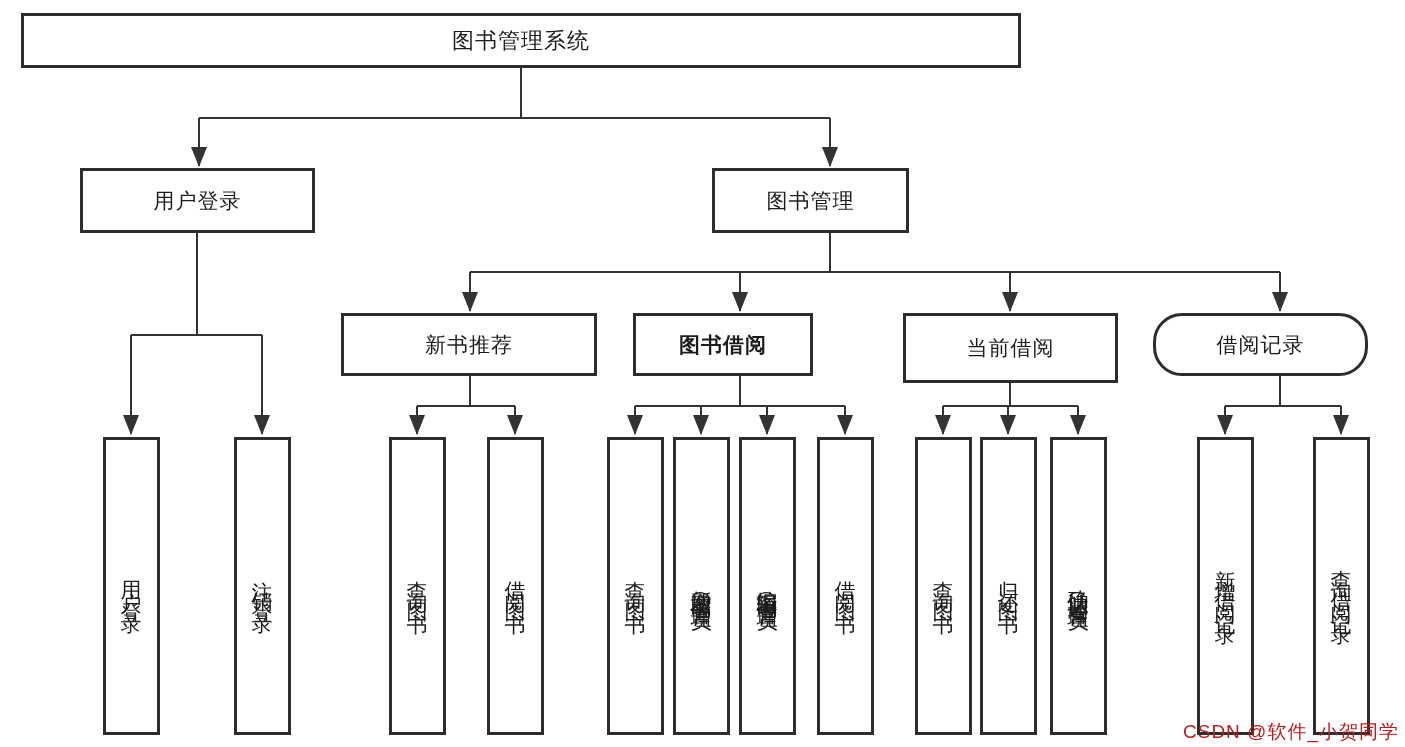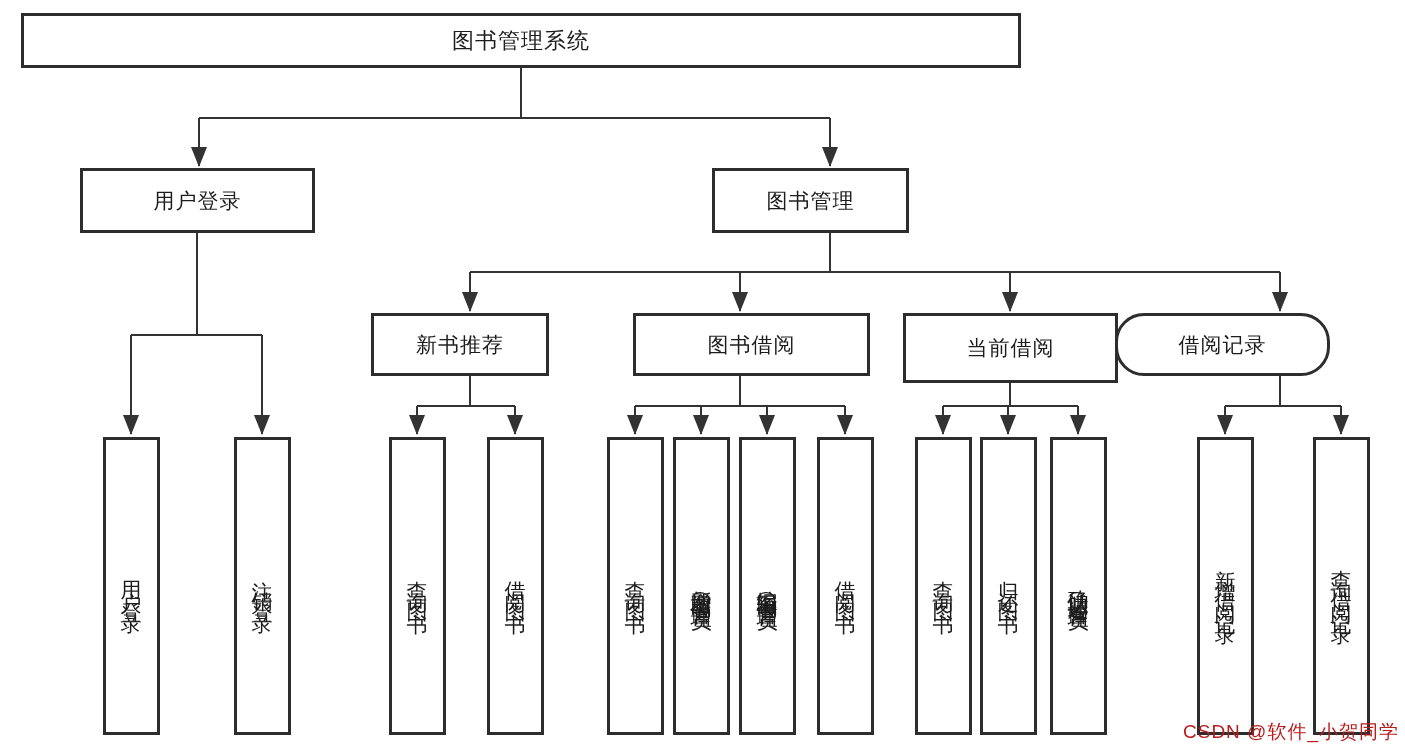--- a/index.html
+++ b/index.html
@@ -80,24 +80,24 @@
       <path d="M1225 406 V434" marker-end="url(#arrow)"></path>
       <path d="M1341 406 V434" marker-end="url(#arrow)"></path>
     </g>
   </svg>
 
   <div class="node hbox root-box" style="left:21px; top:13px; width:1000px; height:55px;">图书管理系统</div>
 
   <div class="node hbox" style="left:80px; top:168px; width:235px; height:65px;">用户登录</div>
   <div class="node hbox" style="left:712px; top:168px; width:197px; height:65px;">图书管理</div>
 
-  <div class="node hbox" style="left:371px; top:313px; width:178px; height:63px;">新书推荐</div>
-  <div class="node hbox" style="left:633px; top:313px; width:237px; height:63px;">图书借阅</div>
+  <div class="node hbox" style="left:341px; top:313px; width:256px; height:63px;">新书推荐</div>
+  <div class="node hbox" style="left:633px; top:313px; width:180px; height:63px;font-weight:bold;">图书借阅</div>
   <div class="node hbox" style="left:903px; top:313px; width:215px; height:70px;">当前借阅</div>
-  <div class="node hbox" style="left:1115px; top:313px; width:215px; height:63px;border-radius:29px;">借阅记录</div>
+  <div class="node hbox" style="left:1153px; top:313px; width:215px; height:63px;border-radius:29px;">借阅记录</div>
 
   <div class="node vbox" style="left:103px; top:437px; width:57px; height:298px;">用户登录</div>
   <div class="node vbox" style="left:234px; top:437px; width:57px; height:298px;">注销登录</div>
 
   <div class="node vbox" style="left:389px; top:437px; width:57px; height:298px;">查询图书</div>
   <div class="node vbox" style="left:487px; top:437px; width:57px; height:298px;">借阅图书</div>
 
   <div class="node vbox" style="left:607px; top:437px; width:57px; height:298px;">查询图书</div>
   <div class="node vbox long" style="left:673px; top:437px; width:57px; height:298px;">新增图书（管理员）</div>
   <div class="node vbox long" style="left:739px; top:437px; width:57px; height:298px;">编辑图书（管理员）</div>

